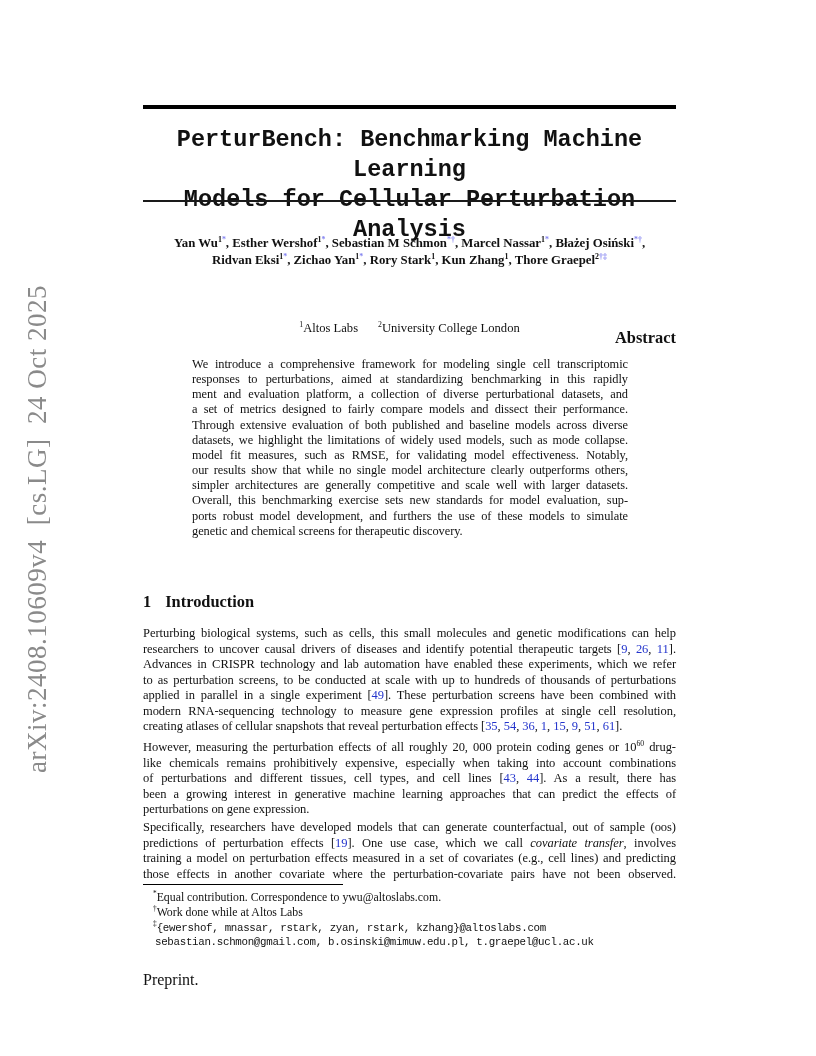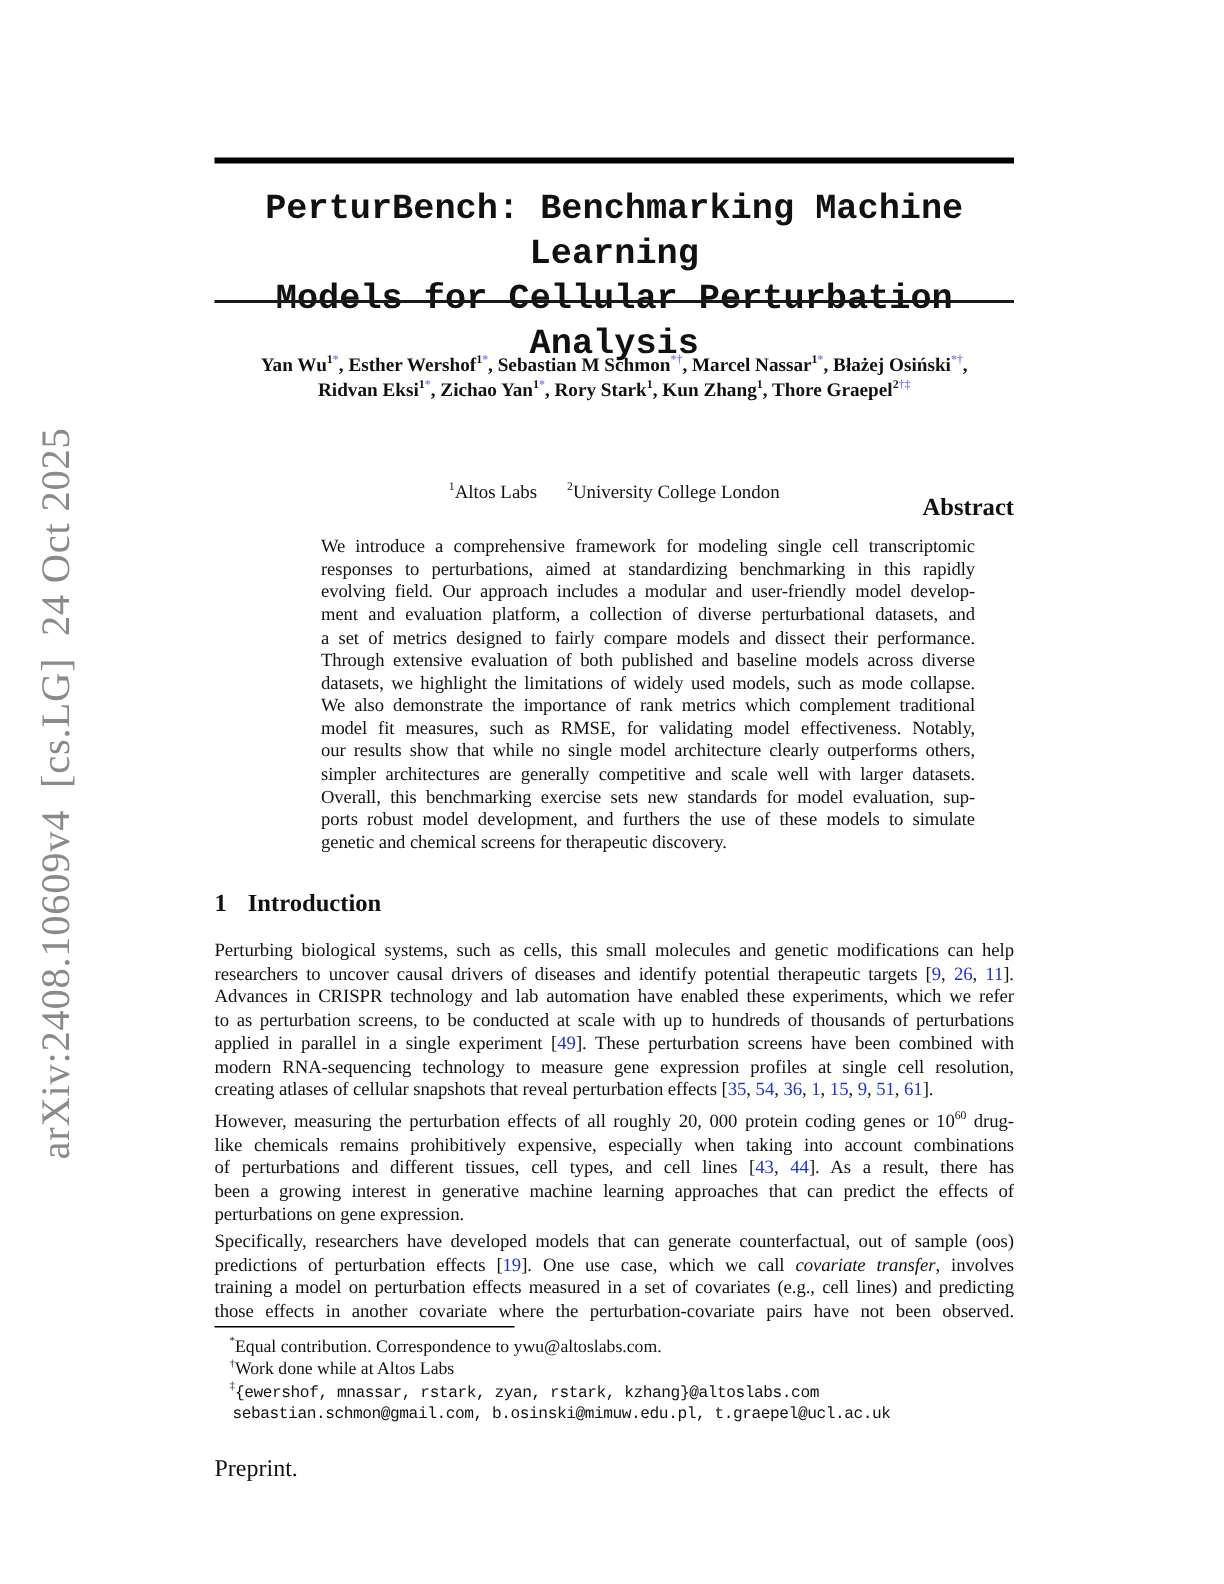--- a/index.html
+++ b/index.html
@@ -62,29 +62,27 @@
 
   <div class="column authors">
     <div><span>Yan Wu<sup class="aff-sup">1</sup><sup class="mark-sup">*</sup></span>, <span>Esther Wershof<sup class="aff-sup">1</sup><sup class="mark-sup">*</sup></span>, <span>Sebastian M Schmon<sup class="mark-sup">*†</sup></span>, <span>Marcel Nassar<sup class="aff-sup">1</sup><sup class="mark-sup">*</sup></span>, <span>Błażej Osiński<sup class="mark-sup">*†</sup></span>,</div>
     <div><span>Ridvan Eksi<sup class="aff-sup">1</sup><sup class="mark-sup">*</sup></span>, <span>Zichao Yan<sup class="aff-sup">1</sup><sup class="mark-sup">*</sup></span>, <span>Rory Stark<sup class="aff-sup">1</sup></span>, <span>Kun Zhang<sup class="aff-sup">1</sup></span>, <span>Thore Graepel<sup class="aff-sup">2</sup><sup class="mark-sup">†‡</sup></span></div>
   </div>
 
   <div class="column affils"><span class="affil"><sup>1</sup>Altos Labs</span><span class="affil"><sup>2</sup>University College London</span></div>
 
   <div class="column abstract-head">Abstract</div>
 
-  <div class="abstract-body" style="position:absolute;margin-left:22px;">
+  <div class="abstract-body" style="position:absolute;">
       <div class="tline">We introduce a comprehensive framework for modeling single cell transcriptomic</div>
       <div class="tline">responses to perturbations, aimed at standardizing benchmarking in this rapidly</div>
-      <div class="tline">evolving field. Our approach includes a modular and user-friendly model develop-</div>
       <div class="tline">ment and evaluation platform, a collection of diverse perturbational datasets, and</div>
       <div class="tline">a set of metrics designed to fairly compare models and dissect their performance.</div>
       <div class="tline">Through extensive evaluation of both published and baseline models across diverse</div>
       <div class="tline">datasets, we highlight the limitations of widely used models, such as mode collapse.</div>
-      <div class="tline">We also demonstrate the importance of rank metrics which complement traditional</div>
       <div class="tline">model fit measures, such as RMSE, for validating model effectiveness. Notably,</div>
       <div class="tline">our results show that while no single model architecture clearly outperforms others,</div>
       <div class="tline">simpler architectures are generally competitive and scale well with larger datasets.</div>
       <div class="tline">Overall, this benchmarking exercise sets new standards for model evaluation, sup-</div>
       <div class="tline">ports robust model development, and furthers the use of these models to simulate</div>
       <div class="tline lastline">genetic and chemical screens for therapeutic discovery.</div>
     </div>
 
   <div class="column section-head">
     <span class="section-num">1</span><span>Introduction</span>

